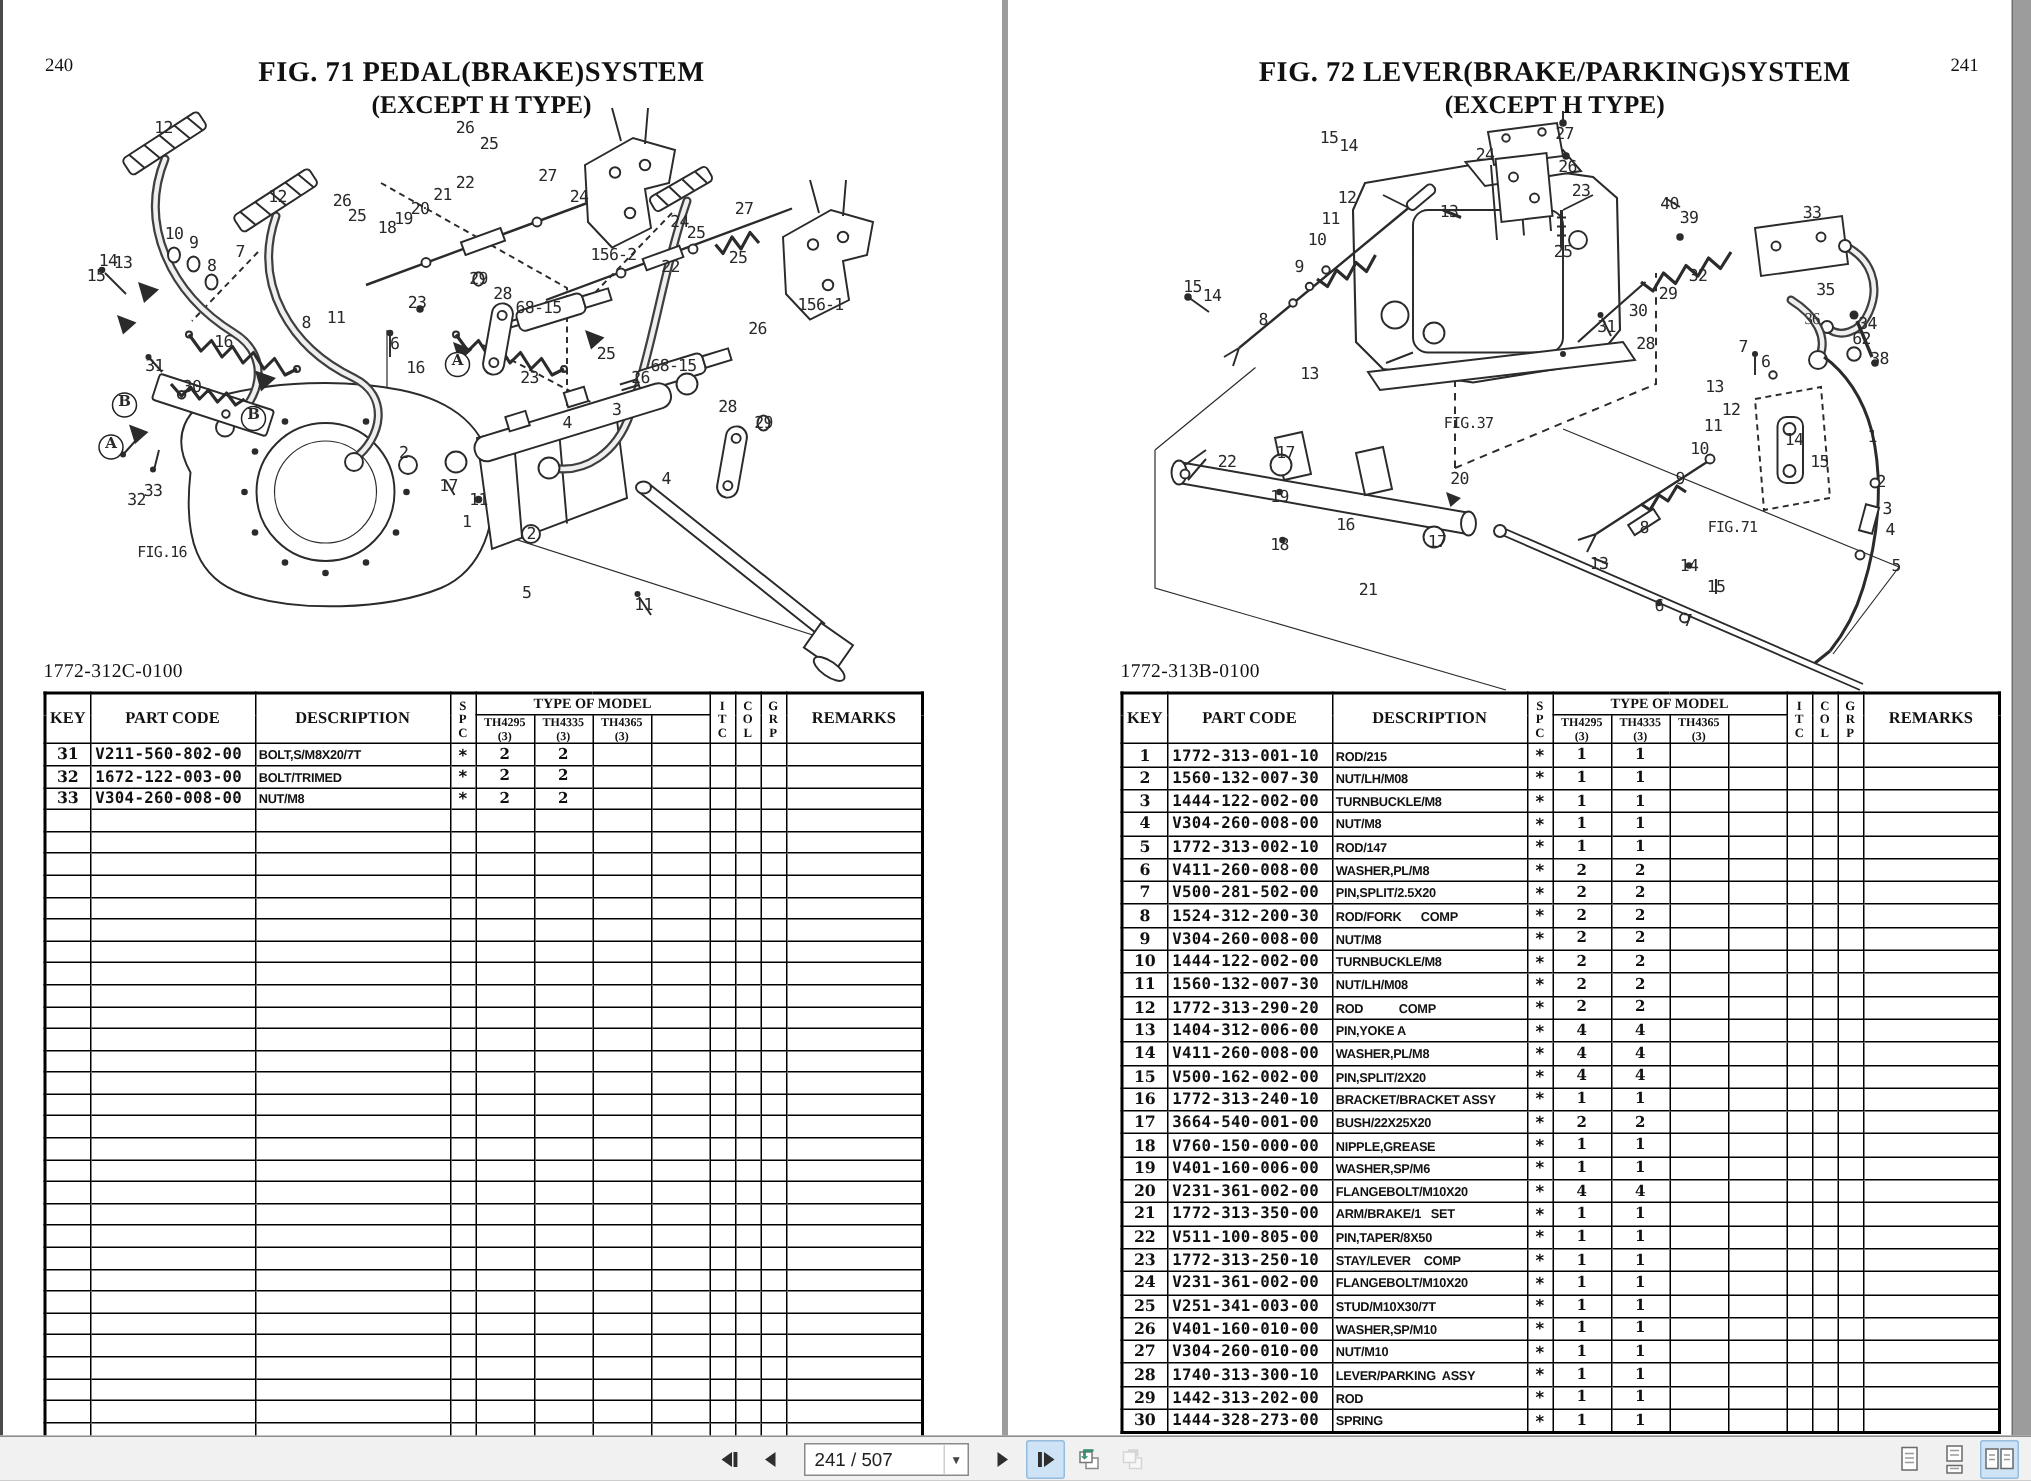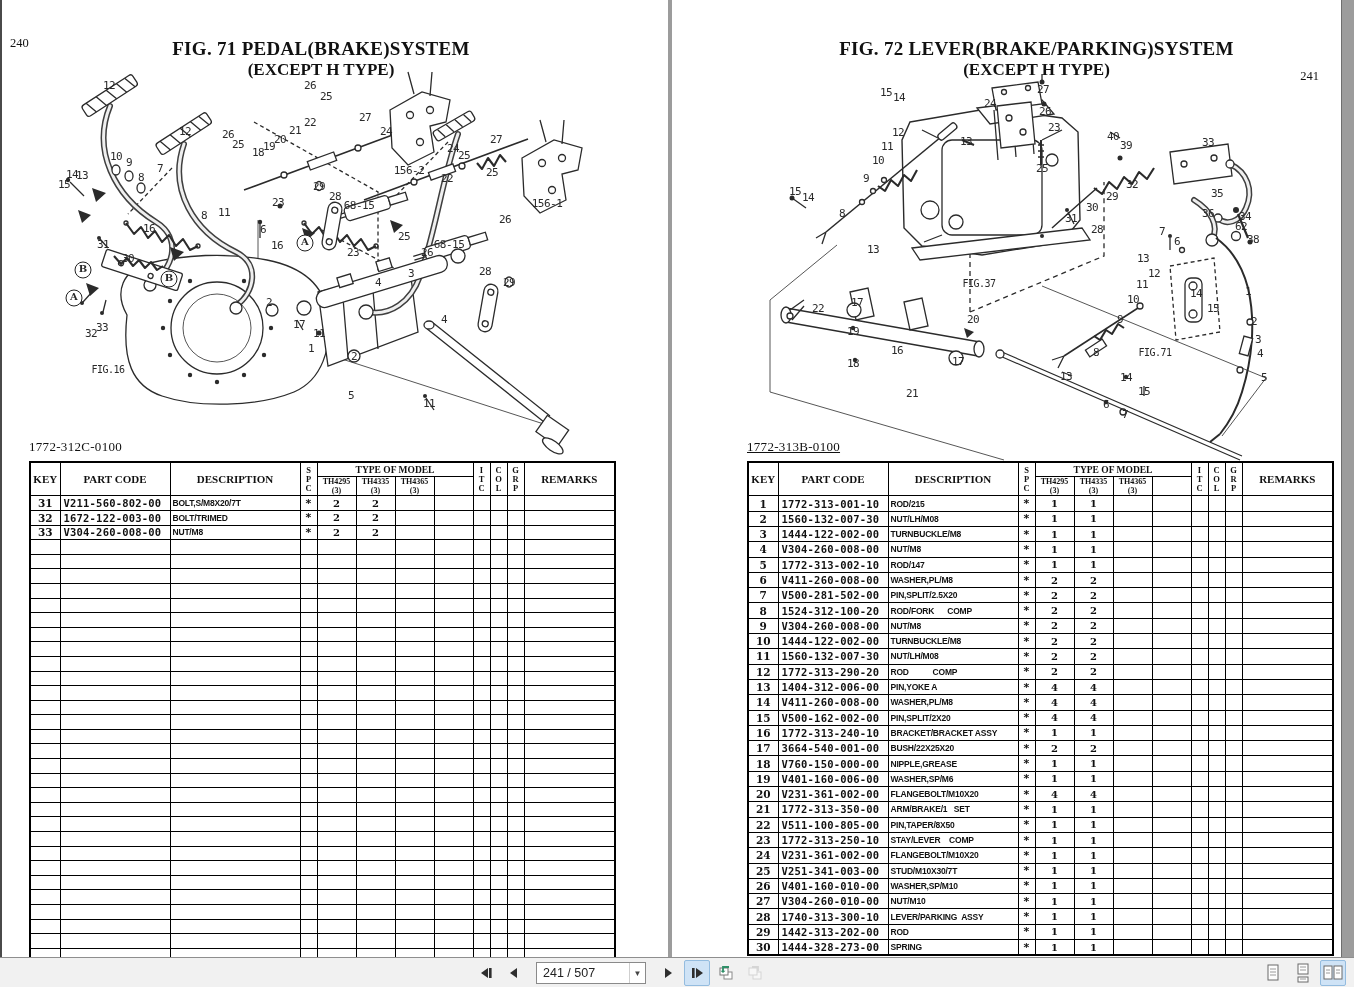--- a/index.html
+++ b/index.html
@@ -2,29 +2,29 @@
 <html><head>
 <meta charset="utf-8">
 <style>
   html,body{margin:0;padding:0;}
   body{width:1354px;height:987px;overflow:hidden;font-family:"Liberation Serif",serif;}
   #viewer{position:relative;width:1354px;height:987px;background:#9c9c9c;}
   .page{position:absolute;top:0;height:957px;background:#fff;color:#111;}
   #page-left{left:0;width:666px;border-left:2px solid #4a4a4a;}
   #page-right{left:672px;width:669px;border-right:1px solid #6e6e6e;}
   .pagenum{position:absolute;top:36px;font:12.5px "Liberation Serif",serif;}
-  #page-left .pagenum{left:8px;text-align:right;}
-  #page-right .pagenum{right:22px;margin-top:33px;}
+  #page-left .pagenum{left:28px;text-align:right;}
+  #page-right .pagenum{right:22px;}
   .title1{position:absolute;top:38px;width:100%;text-align:center;font:bold 19px "Liberation Serif",serif;letter-spacing:.3px;}
   .title2{position:absolute;top:60px;width:100%;text-align:center;font:bold 17px "Liberation Serif",serif;}
   #page-left .title1,#page-left .title2{transform:translateX(-14px);}
   #page-right .title1,#page-right .title2{transform:translateX(30px);}
   .partref{position:absolute;top:439px;font:13px "Liberation Serif",serif;letter-spacing:.3px;}
   #page-left .partref{left:27px;text-align:center;}
-  #page-right .partref{left:75px;text-decoration:underline;}
+  #page-right .partref{left:75px;}
   .diagram{position:absolute;}
   .callout{position:absolute;transform:translate(-50%,-50%);font:11px "DejaVu Sans Mono",monospace;color:#2a2a2a;letter-spacing:-.5px;white-space:nowrap;z-index:3;}
   .callout.figref{font-size:10px;}
   .callout.circ{border:1.5px solid #222;border-radius:50%;width:15px;height:15px;line-height:14px;text-align:center;font:bold 10px "DejaVu Serif",serif;letter-spacing:0;background:#fff;}
   
   .parts-table{position:absolute;top:461px;border-collapse:collapse;table-layout:fixed;width:585px;background:#fff;}
   #page-left .parts-table{left:27px;}
   #page-right .parts-table{left:75px;}
   .parts-table th,.parts-table td{border:1px solid #000;padding:0;overflow:hidden;vertical-align:middle;}
   .parts-table{border:2px solid #000;}
@@ -916,21 +916,21 @@
         <span class="callout" style="left: 201px; top: 249px;">13</span>
         <span class="callout" style="left: 441px; top: 136px;">40</span>
         <span class="callout" style="left: 454px; top: 145px;">39</span>
         <span class="callout" style="left: 536px; top: 142px;">33</span>
         <span class="callout" style="left: 460px; top: 184px;">32</span>
         <span class="callout" style="left: 440px; top: 196px;">29</span>
         <span class="callout" style="left: 420px; top: 207px;">30</span>
         <span class="callout" style="left: 425px; top: 229px;">28</span>
         <span class="callout" style="left: 399px; top: 218px;">31</span>
         <span class="callout" style="left: 545px; top: 193px;">35</span>
-        <span class="callout" style="left: 536px; top: 213px;">36</span>
+        <span class="callout" style="left: 536px; top: 213px; font-family: Liberation Serif, serif;">36</span>
         <span class="callout" style="left: 573px; top: 216px;">34</span>
         <span class="callout" style="left: 569px; top: 226px;">62</span>
         <span class="callout" style="left: 581px; top: 239px;">38</span>
         <span class="callout" style="left: 490px; top: 231px;">7</span>
         <span class="callout" style="left: 505px; top: 241px;">6</span>
         <span class="callout" style="left: 471px; top: 258px;">13</span>
         <span class="callout" style="left: 482px; top: 273px;">12</span>
         <span class="callout" style="left: 470px; top: 284px;">11</span>
         <span class="callout" style="left: 461px; top: 299px;">10</span>
         <span class="callout" style="left: 524px; top: 293px;">14</span>
@@ -1088,21 +1088,21 @@
             <td class="ctr qty">2</td>
             <td></td>
             <td></td>
             <td></td>
             <td></td>
             <td></td>
             <td></td>
           </tr>
           <tr class="dr">
             <td class="key">8</td>
-            <td class="code">1524-312-100-20</td>
+            <td class="code">1524-312-200-30</td>
             <td class="desc">ROD/FORK      COMP</td>
             <td class="ctr star">*</td>
             <td class="ctr qty">2</td>
             <td class="ctr qty">2</td>
             <td></td>
             <td></td>
             <td></td>
             <td></td>
             <td></td>
             <td></td>

